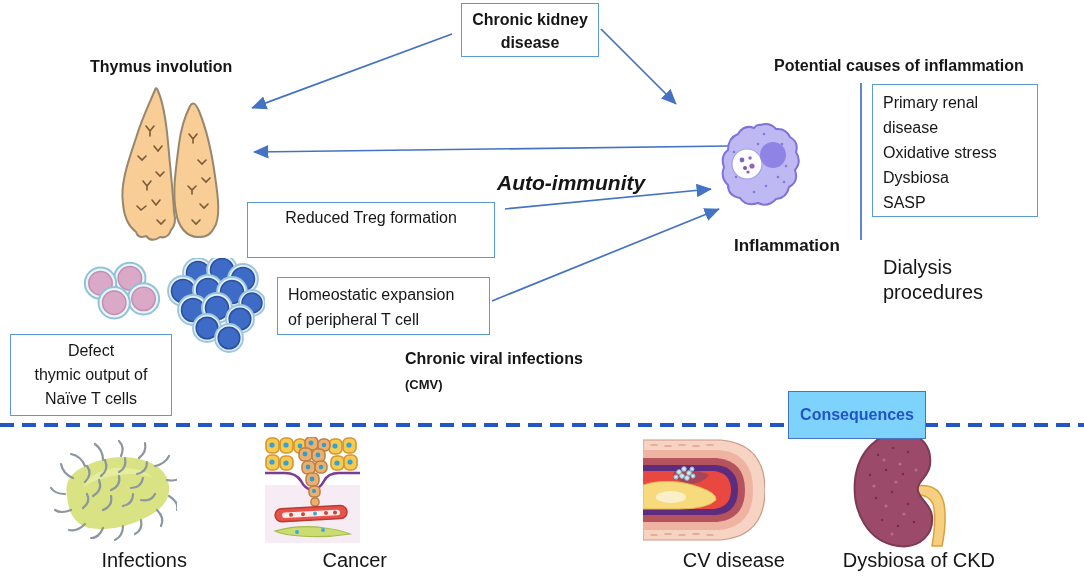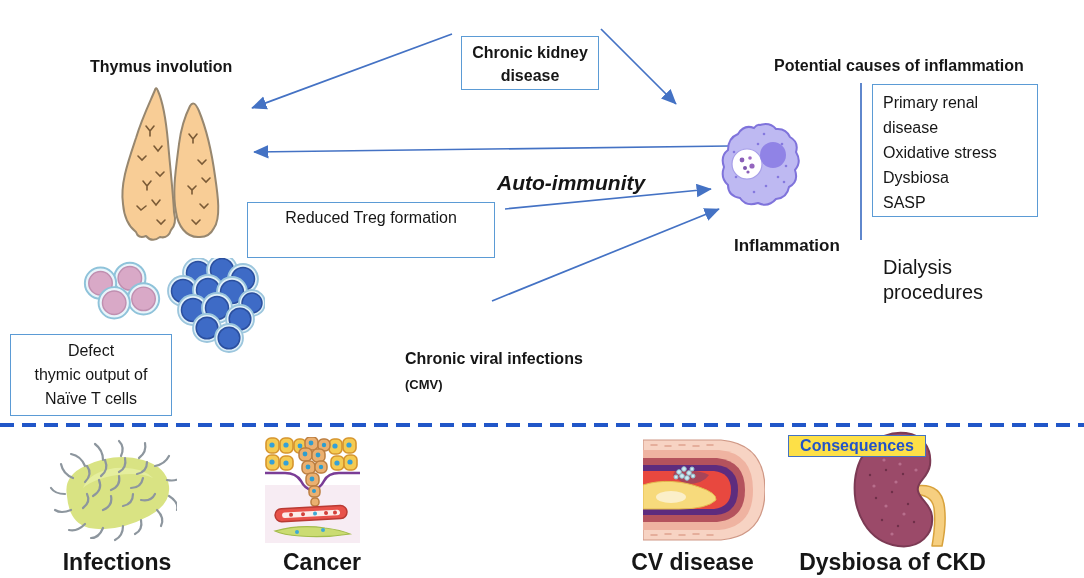--- a/index.html
+++ b/index.html
@@ -10,45 +10,45 @@
   .ctr{text-align:center;}
   .bold{font-weight:700;}
   .lbl{position:absolute;font-weight:700;font-size:16px;z-index:3;white-space:nowrap;}
   .boxtxt{font-size:16px;line-height:24px;}
   .line{display:block;}
   svg{display:block;}
   #arrow-layer{position:absolute;left:0;top:0;z-index:1;}
   .icon{position:absolute;z-index:2;}
   .dashsep{position:absolute;left:0;top:423px;width:1084px;height:4px;z-index:2;
     background:repeating-linear-gradient(90deg,#2156C8 0 14px,transparent 14px 22px);}
-  .consequences{position:absolute;left:788px;top:391px;width:138px;height:22px;background:#fde047;
+  .consequences{position:absolute;left:788px;top:391px;width:138px;height:48px;background:#7dd3fc;
     border:1.6px solid #4472C4;box-sizing:border-box;z-index:4;display:flex;align-items:center;justify-content:center;
-    font-weight:700;font-size:16px;color:#2253C9;margin-top:44px;}
-  .outcome-label{position:absolute;top:549px;font-weight:700;font-size:23px;text-align:center;z-index:3;}
+    font-weight:700;font-size:16px;color:#2253C9;}
+  .outcome-label{position:absolute;top:549px;font-weight:400;font-size:20px;text-align:right;z-index:3;}
 </style>
 </head>
 <body>
 
 <div class="canvas">
 
   <svg id="arrow-layer" width="1084" height="578" viewBox="0 0 1084 578">
     <defs>
       <marker id="ah" markerWidth="11" markerHeight="9" refX="8.5" refY="4" orient="auto">
         <path d="M0,0 L9,4 L0,8 Z" fill="#4472C4"></path>
       </marker>
     </defs>
     <line x1="452" y1="34" x2="252" y2="108" stroke="#4472C4" stroke-width="1.7" marker-end="url(#ah)"></line>
     <line x1="601" y1="29" x2="676" y2="104" stroke="#4472C4" stroke-width="1.7" marker-end="url(#ah)"></line>
     <line x1="729" y1="146" x2="254" y2="152" stroke="#4472C4" stroke-width="1.7" marker-end="url(#ah)"></line>
     <line x1="505" y1="209" x2="711" y2="189" stroke="#4472C4" stroke-width="1.7" marker-end="url(#ah)"></line>
     <line x1="492" y1="301" x2="719" y2="209" stroke="#4472C4" stroke-width="1.7" marker-end="url(#ah)"></line>
     <line x1="861" y1="83" x2="861" y2="240" stroke="#4472C4" stroke-width="1.7"></line>
   </svg>
 
-  <div class="bluebox ctr" style="left:461px;top:3px;width:138px;height:54px;padding-top:4px;margin-top:33px;">
+  <div class="bluebox ctr" style="left:461px;top:3px;width:138px;height:54px;padding-top:4px;">
     <span class="line bold" style="font-size:16px;line-height:23px;">Chronic kidney</span>
     <span class="line bold" style="font-size:16px;line-height:23px;">disease</span>
   </div>
 
   <div class="lbl" style="left:90px;top:58px;">Thymus involution</div>
 
   <svg class="icon" style="left:110px;top:84px;" width="115" height="162" viewBox="0 0 115 162">
     <path d="M45,6 C40,18 32,34 26,54 C18,78 10,100 13,120 C14,132 18,142 26,148 Q28,155 36,152 Q42,159 50,153 Q58,155 61,146 Q67,140 64,128 C63,108 60,82 58,58 C56,36 52,16 48,7 Q46,2 45,6 Z" fill="#F8CD96" stroke="#97876F" stroke-width="2" stroke-linejoin="round"></path>
     <path d="M80,22 C75,32 71,44 69,60 C66,84 62,108 66,128 C68,142 76,153 88,153 Q99,154 104,144 C111,134 108,112 105,92 C102,70 96,44 89,27 Q84,15 80,22 Z" fill="#F8CD96" stroke="#97876F" stroke-width="2" stroke-linejoin="round"></path>
     <g stroke="#7A5A36" stroke-width="1.6" fill="none" stroke-linecap="round">
@@ -103,20 +103,24 @@
   </svg>
 
   <div class="lbl" style="left:734px;top:236px;font-size:17px;">Inflammation</div>
 
   <div class="lbl" style="left:497px;top:171px;font-size:21px;font-style:italic;">Auto-immunity</div>
 
   <div class="bluebox ctr" style="left:247px;top:202px;width:248px;height:56px;padding-top:3px;">
     <span class="line boxtxt">Reduced Treg formation</span>
   </div>
 
+  <div class="bluebox" style="left:277px;top:277px;width:213px;height:58px;padding:4px 0 0 10px;">
+    <span class="line" style="font-size:16px;line-height:25px;">Homeostatic expansion</span>
+    <span class="line" style="font-size:16px;line-height:25px;">of peripheral T cell</span>
+  </div>
 
   <svg class="icon" style="left:79px;top:261px;" width="88" height="62" viewBox="0 0 90 62">
     <g>
       <circle cx="52" cy="17" r="16" fill="#E9F5FB" stroke="#8FC3DA" stroke-width="2"></circle>
       <circle cx="52" cy="17" r="12" fill="#D9A9C7" stroke="#C08FB0" stroke-width="1.5"></circle>
       <circle cx="22" cy="22" r="16" fill="#E9F5FB" stroke="#8FC3DA" stroke-width="2"></circle>
       <circle cx="22" cy="22" r="12" fill="#D9A9C7" stroke="#C08FB0" stroke-width="1.5"></circle>
       <circle cx="66" cy="38" r="16" fill="#E9F5FB" stroke="#8FC3DA" stroke-width="2"></circle>
       <circle cx="66" cy="38" r="12" fill="#D9A9C7" stroke="#C08FB0" stroke-width="1.5"></circle>
       <circle cx="36" cy="42" r="16" fill="#E9F5FB" stroke="#8FC3DA" stroke-width="2"></circle>

